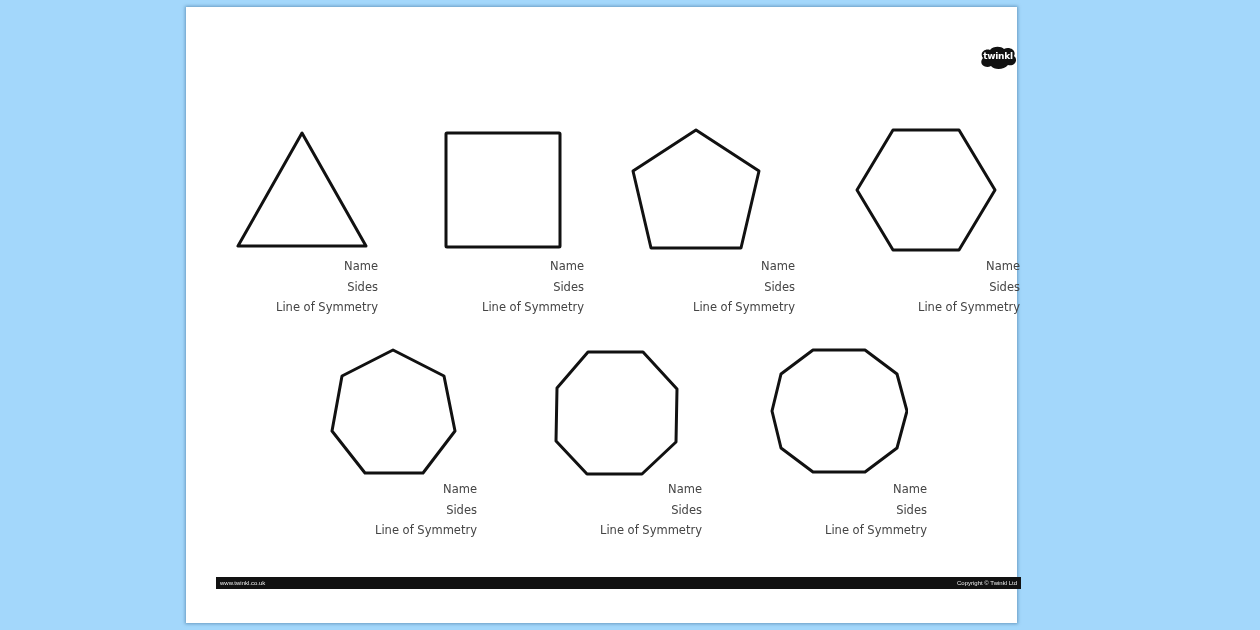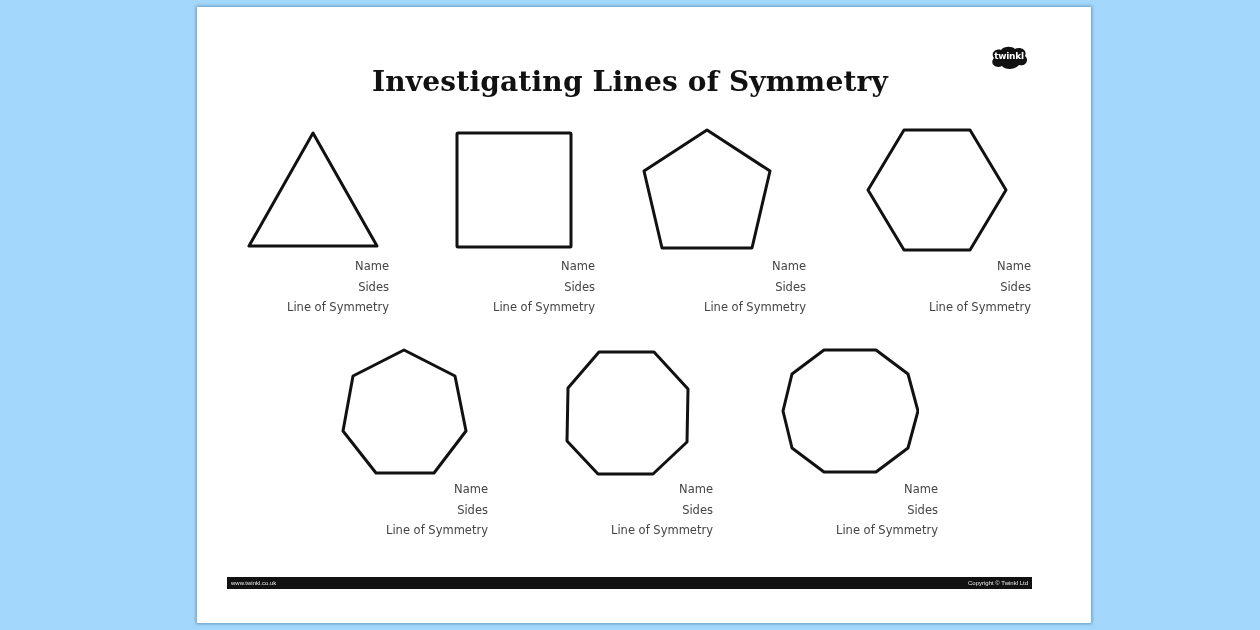--- a/index.html
+++ b/index.html
@@ -3,22 +3,22 @@
 <meta charset="utf-8">
 <style>
   html, body { margin: 0; padding: 0; }
   body {
     width: 1260px; height: 630px; overflow: hidden;
     background: #a3d7fb;
     font-family: "Liberation Sans", sans-serif;
     position: relative;
   }
   .page {
-    position: absolute; left: 197px; top: 7px;
-    width: 894px; height: 616px;
+    position: absolute; left: 186px; top: 7px;
+    width: 831px; height: 616px;
     background: #ffffff;
     box-shadow: 0 0 3px 1px rgba(60,110,150,0.55);
   }
   .logo {
     position: absolute; left: 791px; top: 38px;
     width: 42px; height: 26px;
   }
   .logo-text {
     position: absolute; left: 0; top: 6px; width: 42px;
     text-align: center; color: #fff; font-size: 9px; font-weight: bold;
@@ -58,21 +58,20 @@
 
 <div class="page">
 
   <div class="logo">
     <svg width="42" height="26" viewBox="0 0 42 26">
       <path d="M6 13 C2 8 8 3 13 5 C16 1 24 1 27 4 C32 1 40 5 37 11 C42 15 37 22 31 20 C27 25 17 25 14 21 C8 24 1 19 6 13 Z" fill="#111"></path>
     </svg>
     <div class="logo-text">twinkl</div>
   </div>
 
-  <div class="title">Investigating Lines of Symmetry</div>
 
   <div class="shape" style="left:48px; top:122px;">
     <svg width="136" height="122">
         <polygon points="68,4 4,117 132,117" fill="none" stroke="#111" stroke-width="3" stroke-linejoin="round"></polygon>
       </svg>
   </div>
   <div class="shape" style="left:257px; top:123px;">
     <svg width="120" height="120">
         <rect x="3" y="3" width="114" height="114" fill="none" stroke="#111" stroke-width="3" rx="1"></rect>
       </svg>

